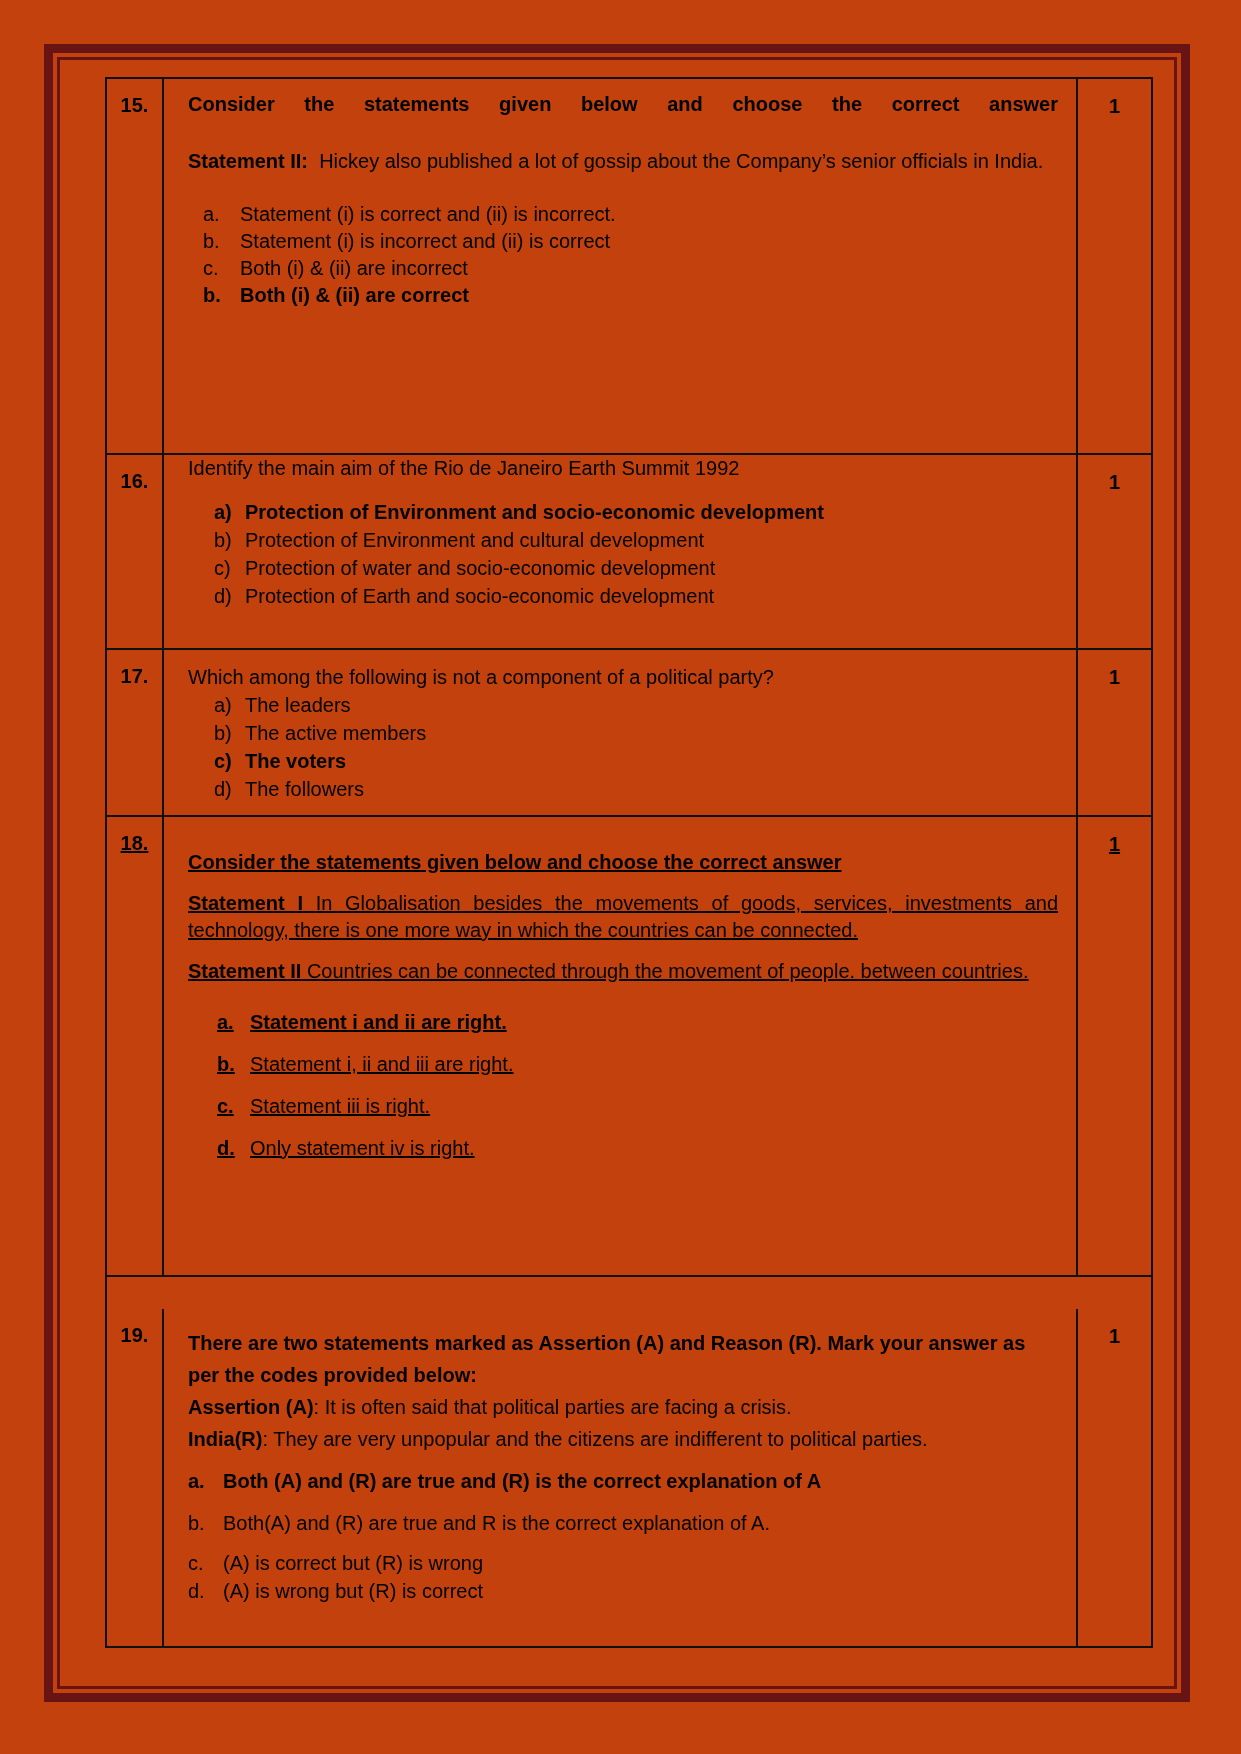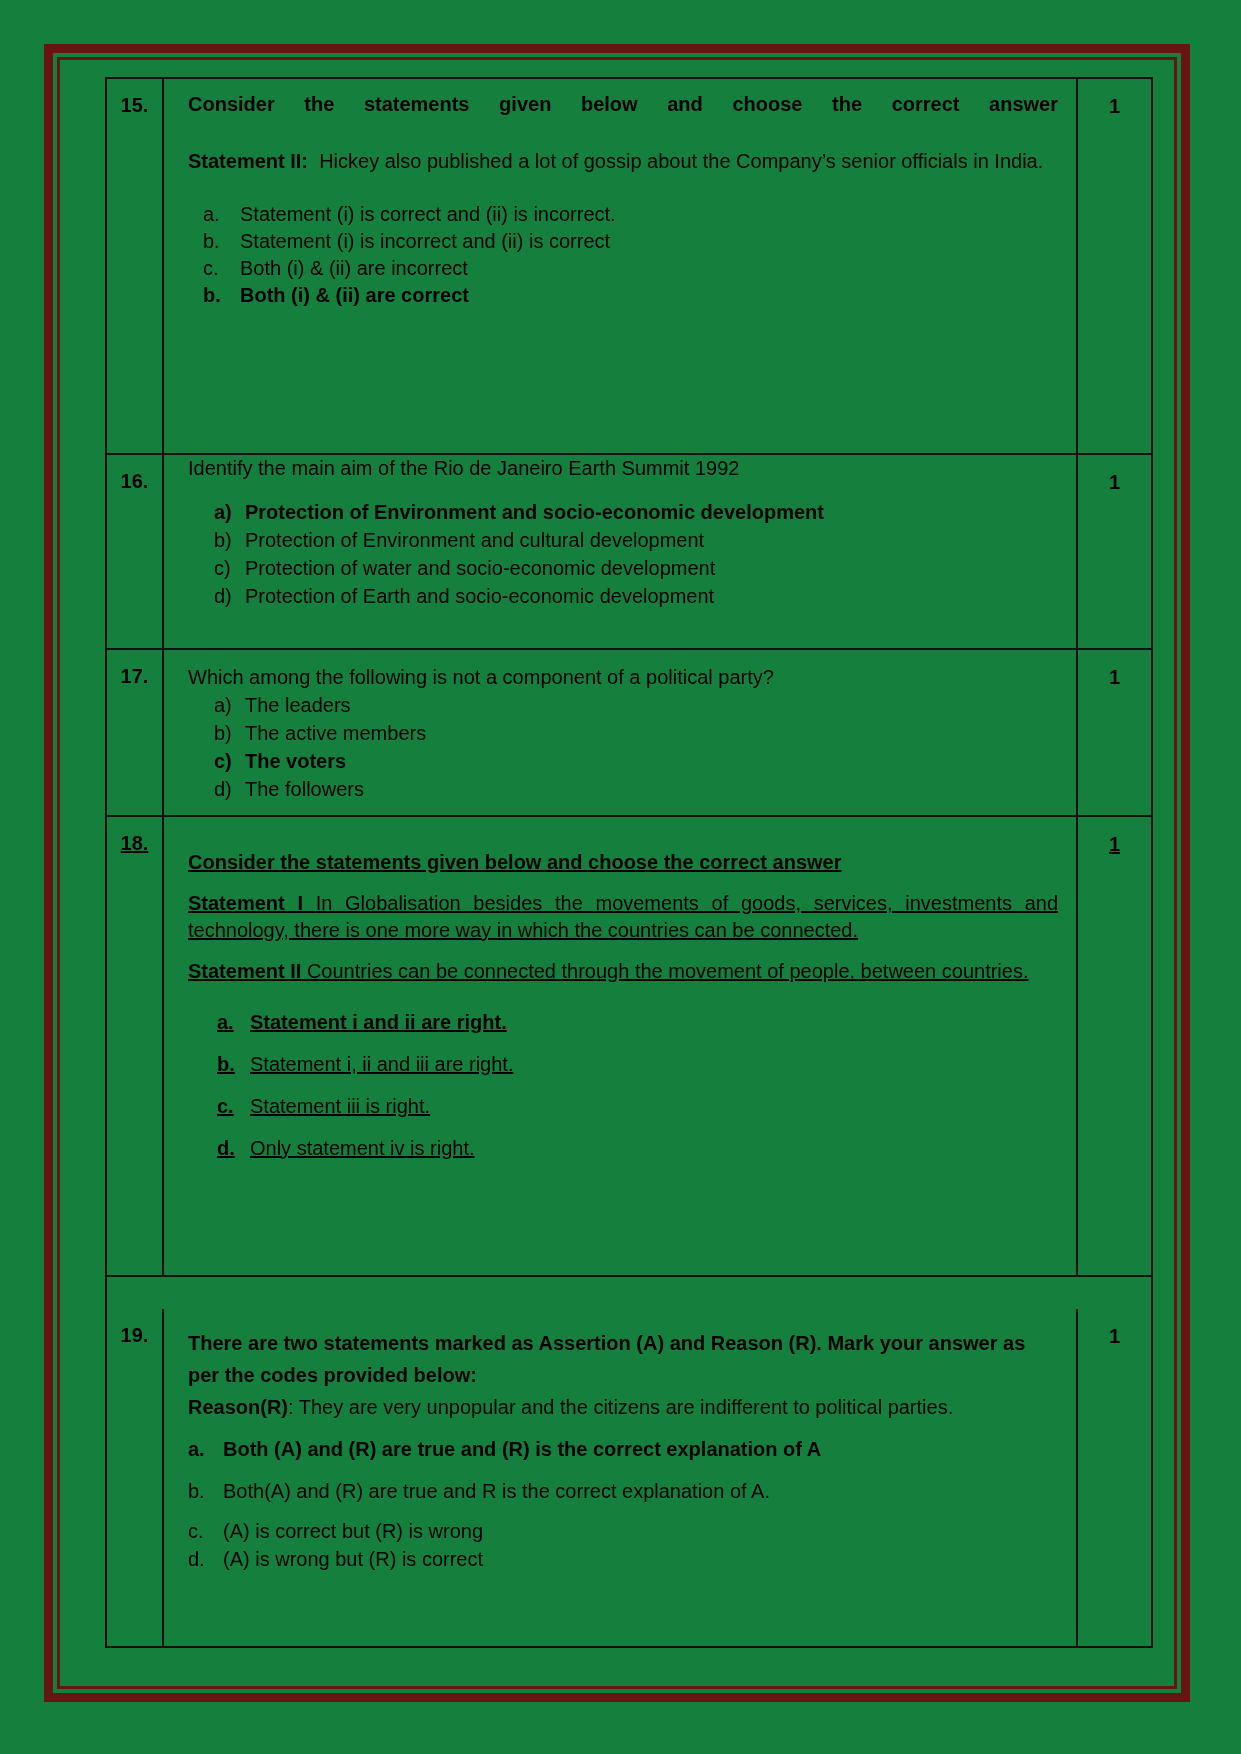--- a/index.html
+++ b/index.html
@@ -6,21 +6,21 @@
     --maroon:#681414;
     --ink:#111111;
   }
   *{margin:0;padding:0;box-sizing:border-box;}
   html,body{background:#ffffff;}
   body{
     width:1241px;height:1754px;position:relative;
     font-family:"Liberation Sans","DejaVu Sans",sans-serif;
     font-size:20px;line-height:27px;color:#000;
   }
-  .sheet{position:absolute;inset:0;background:#15803d;}
+  .sheet{position:absolute;inset:0;background:#c2410c;}
   
   .frame{position:absolute;left:44px;top:44px;width:1146px;height:1658px;border:9px solid var(--maroon);}
   .frame-inner{position:absolute;inset:4px;border:3px solid var(--maroon);}
   
   .qtable{position:absolute;left:105px;top:77px;width:1048px;border:2px solid var(--ink);}
   .row{display:grid;grid-template-columns:57px 1fr 75px;border-bottom:2px solid var(--ink);}
   .row:last-child{border-bottom:none;margin-top:32px;}
   .cell-num{border-right:2px solid var(--ink);font-weight:bold;text-align:center;padding-top:13px;}
   .cell-marks{border-left:2px solid var(--ink);font-weight:bold;text-align:center;padding-top:14px;}
   .cell-content{padding:0 18px 0 24px;overflow:hidden;}
@@ -164,21 +164,22 @@
             </div>
         </div>
       </div>
       <div class="cell-marks">1</div>
     </div>
 
     <div class="row" style="height:337px;">
       <div class="cell-num">19.</div>
       <div class="cell-content q19-content">
         <div class="bold">There are two statements marked as Assertion (A) and Reason (R). Mark your answer as per the codes provided below:</div>
-        <div><b>Reason(R)</b><span>: They are very unpopular and the citizens are indifferent to political parties.</span></div>
+        <div><b>Assertion (A)</b><span>: It is often said that political parties are facing a crisis.</span></div>
+        <div><b>India(R)</b><span>: They are very unpopular and the citizens are indifferent to political parties.</span></div>
         <div class="opts-q19">
           <div class="opt opt-a bold">
               <span class="m">a.</span>
               <span>Both (A) and (R) are true and (R) is the correct explanation of A</span>
             </div>
           <div class="opt opt-b">
               <span class="m">b.</span>
               <span>Both(A) and (R) are true and R is the correct explanation of A.</span>
             </div>
           <div class="opt">

